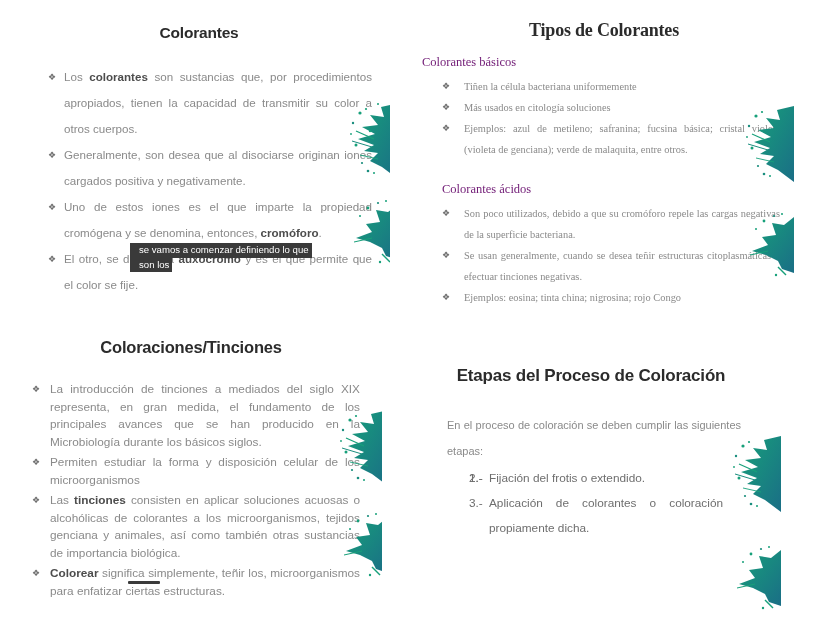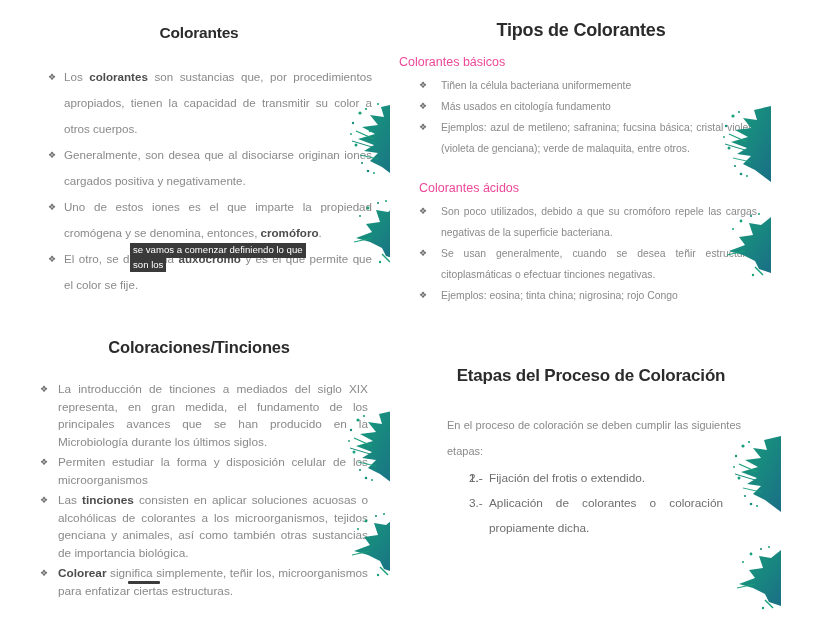--- a/index.html
+++ b/index.html
@@ -17,38 +17,38 @@
   }
 
   .slide {
     position: absolute;
     background: #ffffff;
     overflow: hidden;
   }
 
   
   #slide-colorantes        { left: 8px;   top: 6px;   width: 382px; height: 300px; }
-  #slide-tipos             { left: 391px; top: 6px;   width: 380px; height: 300px; }
-  #slide-coloraciones      { left: 8px;   top: 326px; width: 382px; height: 300px; }
+  #slide-tipos             { left: 414px; top: 6px;   width: 380px; height: 300px; font-family: Liberation Serif, serif; }
+  #slide-coloraciones      { left: 0;   top: 326px; width: 382px; height: 300px; }
   #slide-etapas           { left: 401px; top: 326px; width: 380px; height: 300px; }
 
   .slide-title {
     text-align: center;
     font-weight: bold;
     color: #2b2b2b;
     letter-spacing: -0.2px;
   }
   #slide-colorantes .slide-title   { font-size: 15.5px; margin-top: 18px; }
   #slide-tipos .slide-title        { font-size: 18px;   margin-top: 14px; }
   #slide-coloraciones .slide-title { font-size: 16.5px; margin-top: 12px; }
   #slide-etapas .slide-title       { font-size: 17px;   margin-top: 40px; }
 
   .subhead {
     font-size: 12.5px;
-    color: #ec4899;
+    color: #701a75;
     margin: 14px 0 6px 8px;
   }
 
   ul.bullets {
     list-style: none;
     margin: 0;
     padding: 0;
   }
   ul.bullets > li {
     position: relative;
@@ -126,21 +126,21 @@
     top: 243px;
     width: 186px;
     z-index: 40;
   }
   .caption span {
     display: table;
     background: #3a3a3a;
     color: #ffffff;
     font-size: 9.6px;
     line-height: 12.5px;
-    padding: 1px 3px 1px 3px;
+    padding: 1px 3px 1px 9px;
     font-family: "Liberation Sans", sans-serif;
     white-space: nowrap;
   }
 
   
   .end-rule {
     position: absolute;
     left: 128px;
     top: 581px;
     width: 32px;
@@ -228,21 +228,21 @@
   <div class="slide-title">Tipos de Colorantes</div>
 
   <div class="subhead">Colorantes básicos</div>
   <ul class="bullets">
     <li>
       <span class="bullet-glyph">❖</span>
       <span>Tiñen la célula bacteriana uniformemente</span>
     </li>
     <li>
       <span class="bullet-glyph">❖</span>
-      <span>Más usados en citología fundamento</span>
+      <span>Más usados en citología soluciones</span>
     </li>
     <li>
       <span class="bullet-glyph">❖</span>
       <span>Ejemplos:  azul de metileno; safranina; fucsina básica; cristal violeta (violeta de genciana); verde de malaquita, entre otros.</span>
     </li>
   </ul>
 
   <div class="subhead" style="margin-top:22px;margin-left:28px;">Colorantes ácidos</div>
   <ul class="bullets">
     <li>
@@ -299,21 +299,21 @@
       <path d="M30 56 L38 64" stroke="#17a07a" stroke-width="1.4" fill="none"></path>
     </svg>
   </div>
 </div>
 
 <div class="slide" id="slide-coloraciones">
   <div class="slide-title">Coloraciones/Tinciones</div>
   <ul class="bullets">
     <li>
       <span class="bullet-glyph">❖</span>
-      <span>La introducción de tinciones a mediados del siglo XIX representa, en gran medida, el fundamento de los principales avances que se han producido en la Microbiología durante los últimos siglos.</span><b class="em"></b><span></span>
+      <span>La introducción de tinciones a mediados del siglo XIX representa, en gran medida, el fundamento de los principales avances que se han producido en la Microbiología durante los básicos siglos.</span><b class="em"></b><span></span>
     </li>
     <li>
       <span class="bullet-glyph">❖</span>
       <span>Permiten estudiar la forma y disposición celular de los microorganismos</span><b class="em"></b><span></span>
     </li>
     <li>
       <span class="bullet-glyph">❖</span>
       <span>Las </span><b class="em">tinciones</b><span> consisten en aplicar soluciones acuosas o alcohólicas de colorantes a los microorganismos, tejidos genciana y animales, así como también otras sustancias de importancia biológica.</span>
     </li>
     <li>

